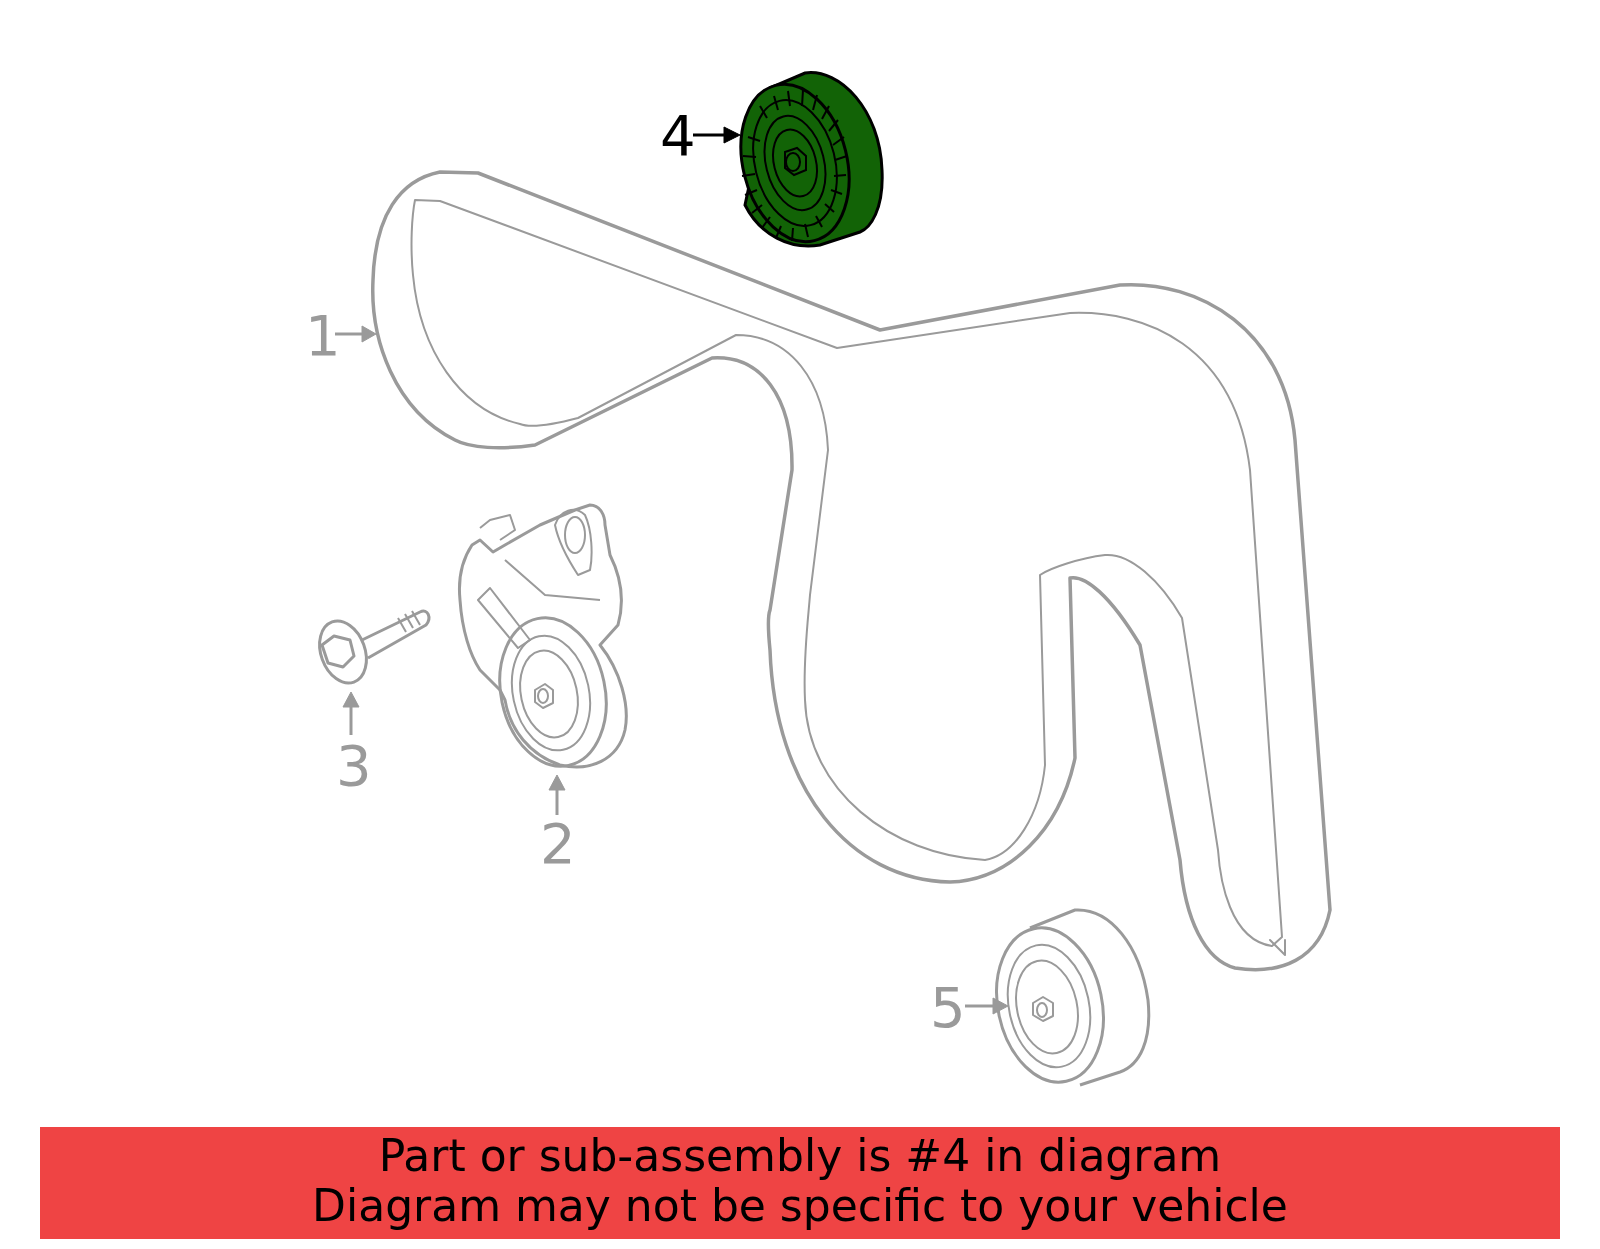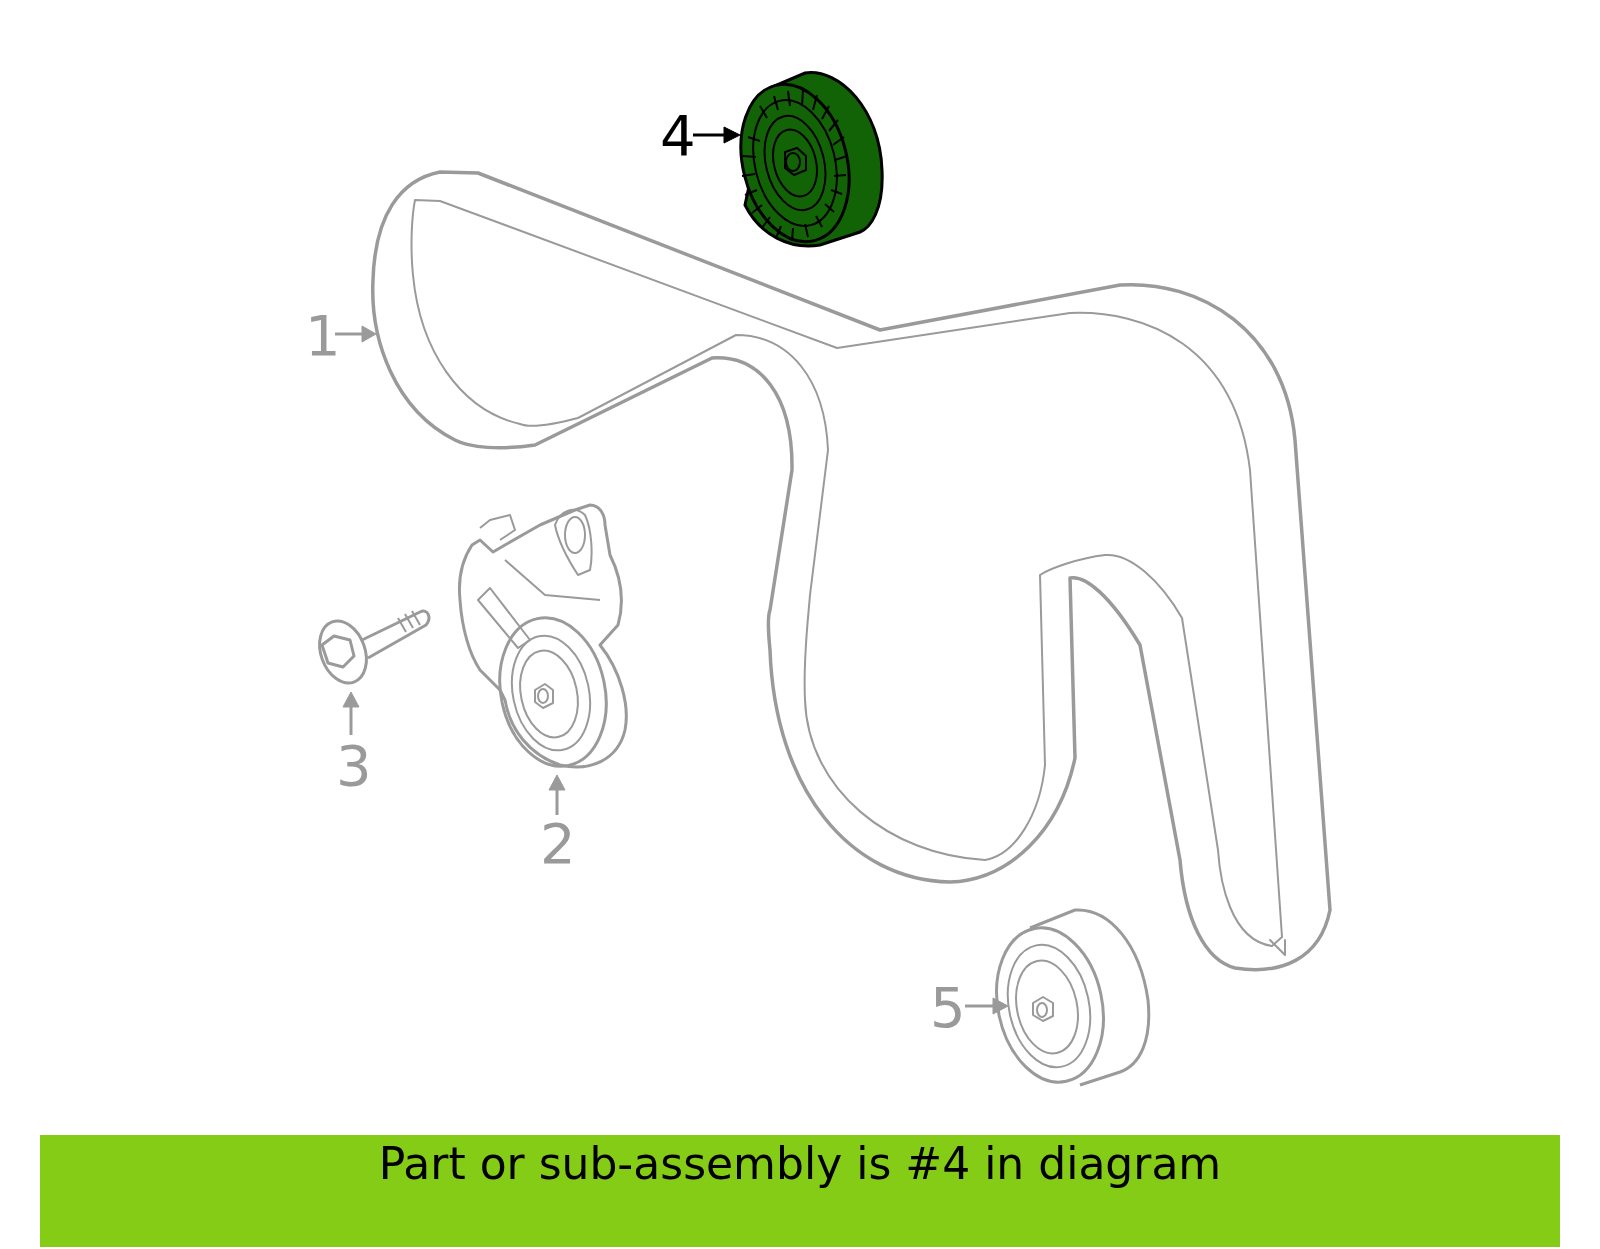--- a/index.html
+++ b/index.html
@@ -1,21 +1,21 @@
 <!DOCTYPE html>
 <html><head>
   <meta charset="utf-8">
   <style>
     html, body { margin: 0; padding: 0; background: #ffffff; }
     body { width: 1600px; height: 1249px; position: relative; overflow: hidden; font-family: "DejaVu Sans", sans-serif; }
     #diagram { position: absolute; left: 0; top: 0; width: 1600px; height: 1249px; }
     .callout { position: absolute; font-family: "DejaVu Sans", sans-serif; font-size: 56px; line-height: 1; }
     .callout.muted { color: #9a9a9a; }
     .callout.active { color: #000000; }
-    #banner { position: absolute; left: 40px; top: 1127px; width: 1520px; height: 112px; background: #84cc16; color: #000; text-align: center; font-family: "DejaVu Sans", sans-serif; font-size: 44px; line-height: 50px; padding-top: 4px; box-sizing: border-box; margin-top: 8px; }
+    #banner { position: absolute; left: 40px; top: 1127px; width: 1520px; height: 112px; background: #ef4444; color: #000; text-align: center; font-family: "DejaVu Sans", sans-serif; font-size: 44px; line-height: 50px; padding-top: 4px; box-sizing: border-box; }
   </style>
 </head>
 <body>
 
 <svg id="diagram" viewBox="0 0 1600 1249" xmlns="http://www.w3.org/2000/svg">
 
   <g fill="none" stroke="#9a9a9a" stroke-linejoin="round" stroke-linecap="round">
     <path stroke-width="3.5" d="M478,173 L880,330 L1120,285 C1200,280 1285,330 1295,440 L1330,910 C1320,960 1280,975 1235,968 C1205,960 1185,920 1180,860 L1140,645 C1110,595 1085,575 1070,578 L1075,758 C1060,830 1010,880 950,882 C850,880 775,790 770,650 C768,630 768,615 770,610 L792,470 C793,395 760,355 712,358 L535,445 C500,450 470,448 455,440 C395,410 370,340 373,280 C375,215 400,180 440,172 Z"></path>
     <path stroke-width="2" d="M415,200 L440,201 L837,348 L1070,313 C1145,310 1235,345 1250,470 L1282,937 L1272,946 C1230,940 1220,880 1218,850 L1182,618 C1160,580 1130,553 1105,555 C1080,558 1050,568 1040,575 L1045,765 C1040,815 1015,855 985,860 C890,855 808,790 805,700 C803,660 808,620 810,595 L828,450 C825,380 790,335 736,335 L578,418 C540,428 525,426 520,424 C460,410 420,350 413,275 C410,245 412,215 415,200 Z"></path>
     <path stroke-width="2" d="M1270,940 L1285,955 L1285,940"></path>
@@ -108,13 +108,14 @@
 </svg>
 
 <span class="callout muted" style="left:305px;top:308px;">1</span>
 <span class="callout muted" style="left:540px;top:816px;">2</span>
 <span class="callout muted" style="left:336px;top:738px;">3</span>
 <span class="callout active" style="left:660px;top:108px;">4</span>
 <span class="callout muted" style="left:930px;top:980px;">5</span>
 
 <div id="banner">
   <div>Part or sub-assembly is #4 in diagram</div>
+  <div>Diagram may not be specific to your vehicle</div>
 </div>
 
 </body></html>

